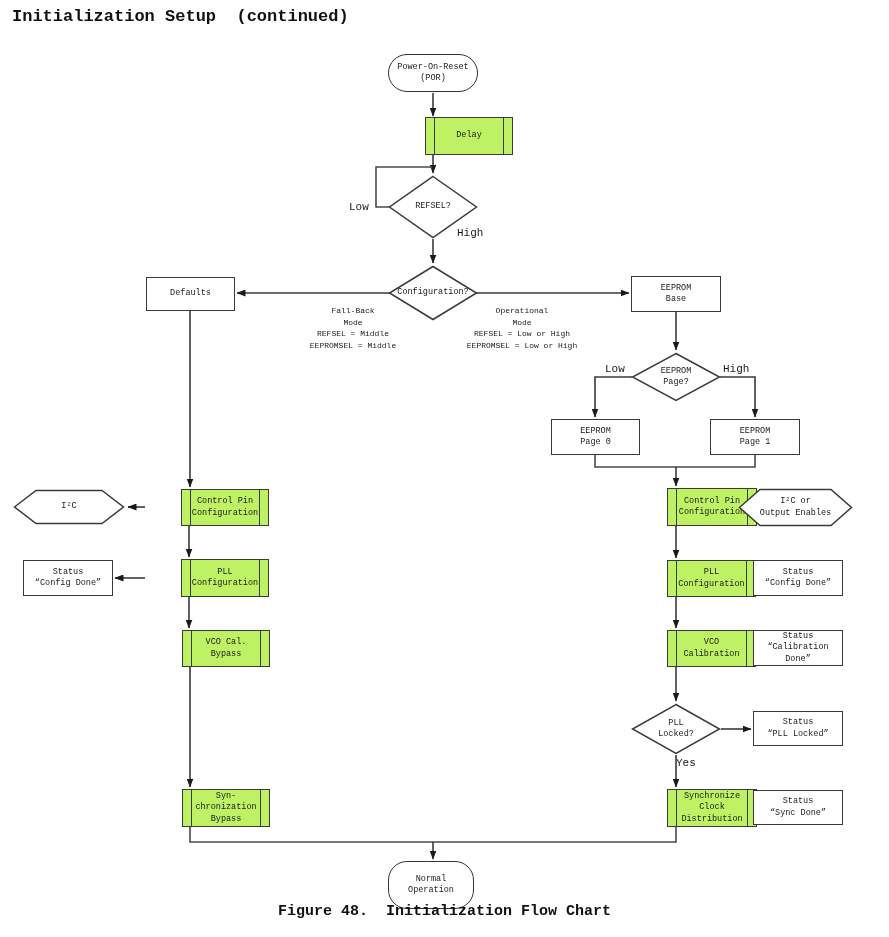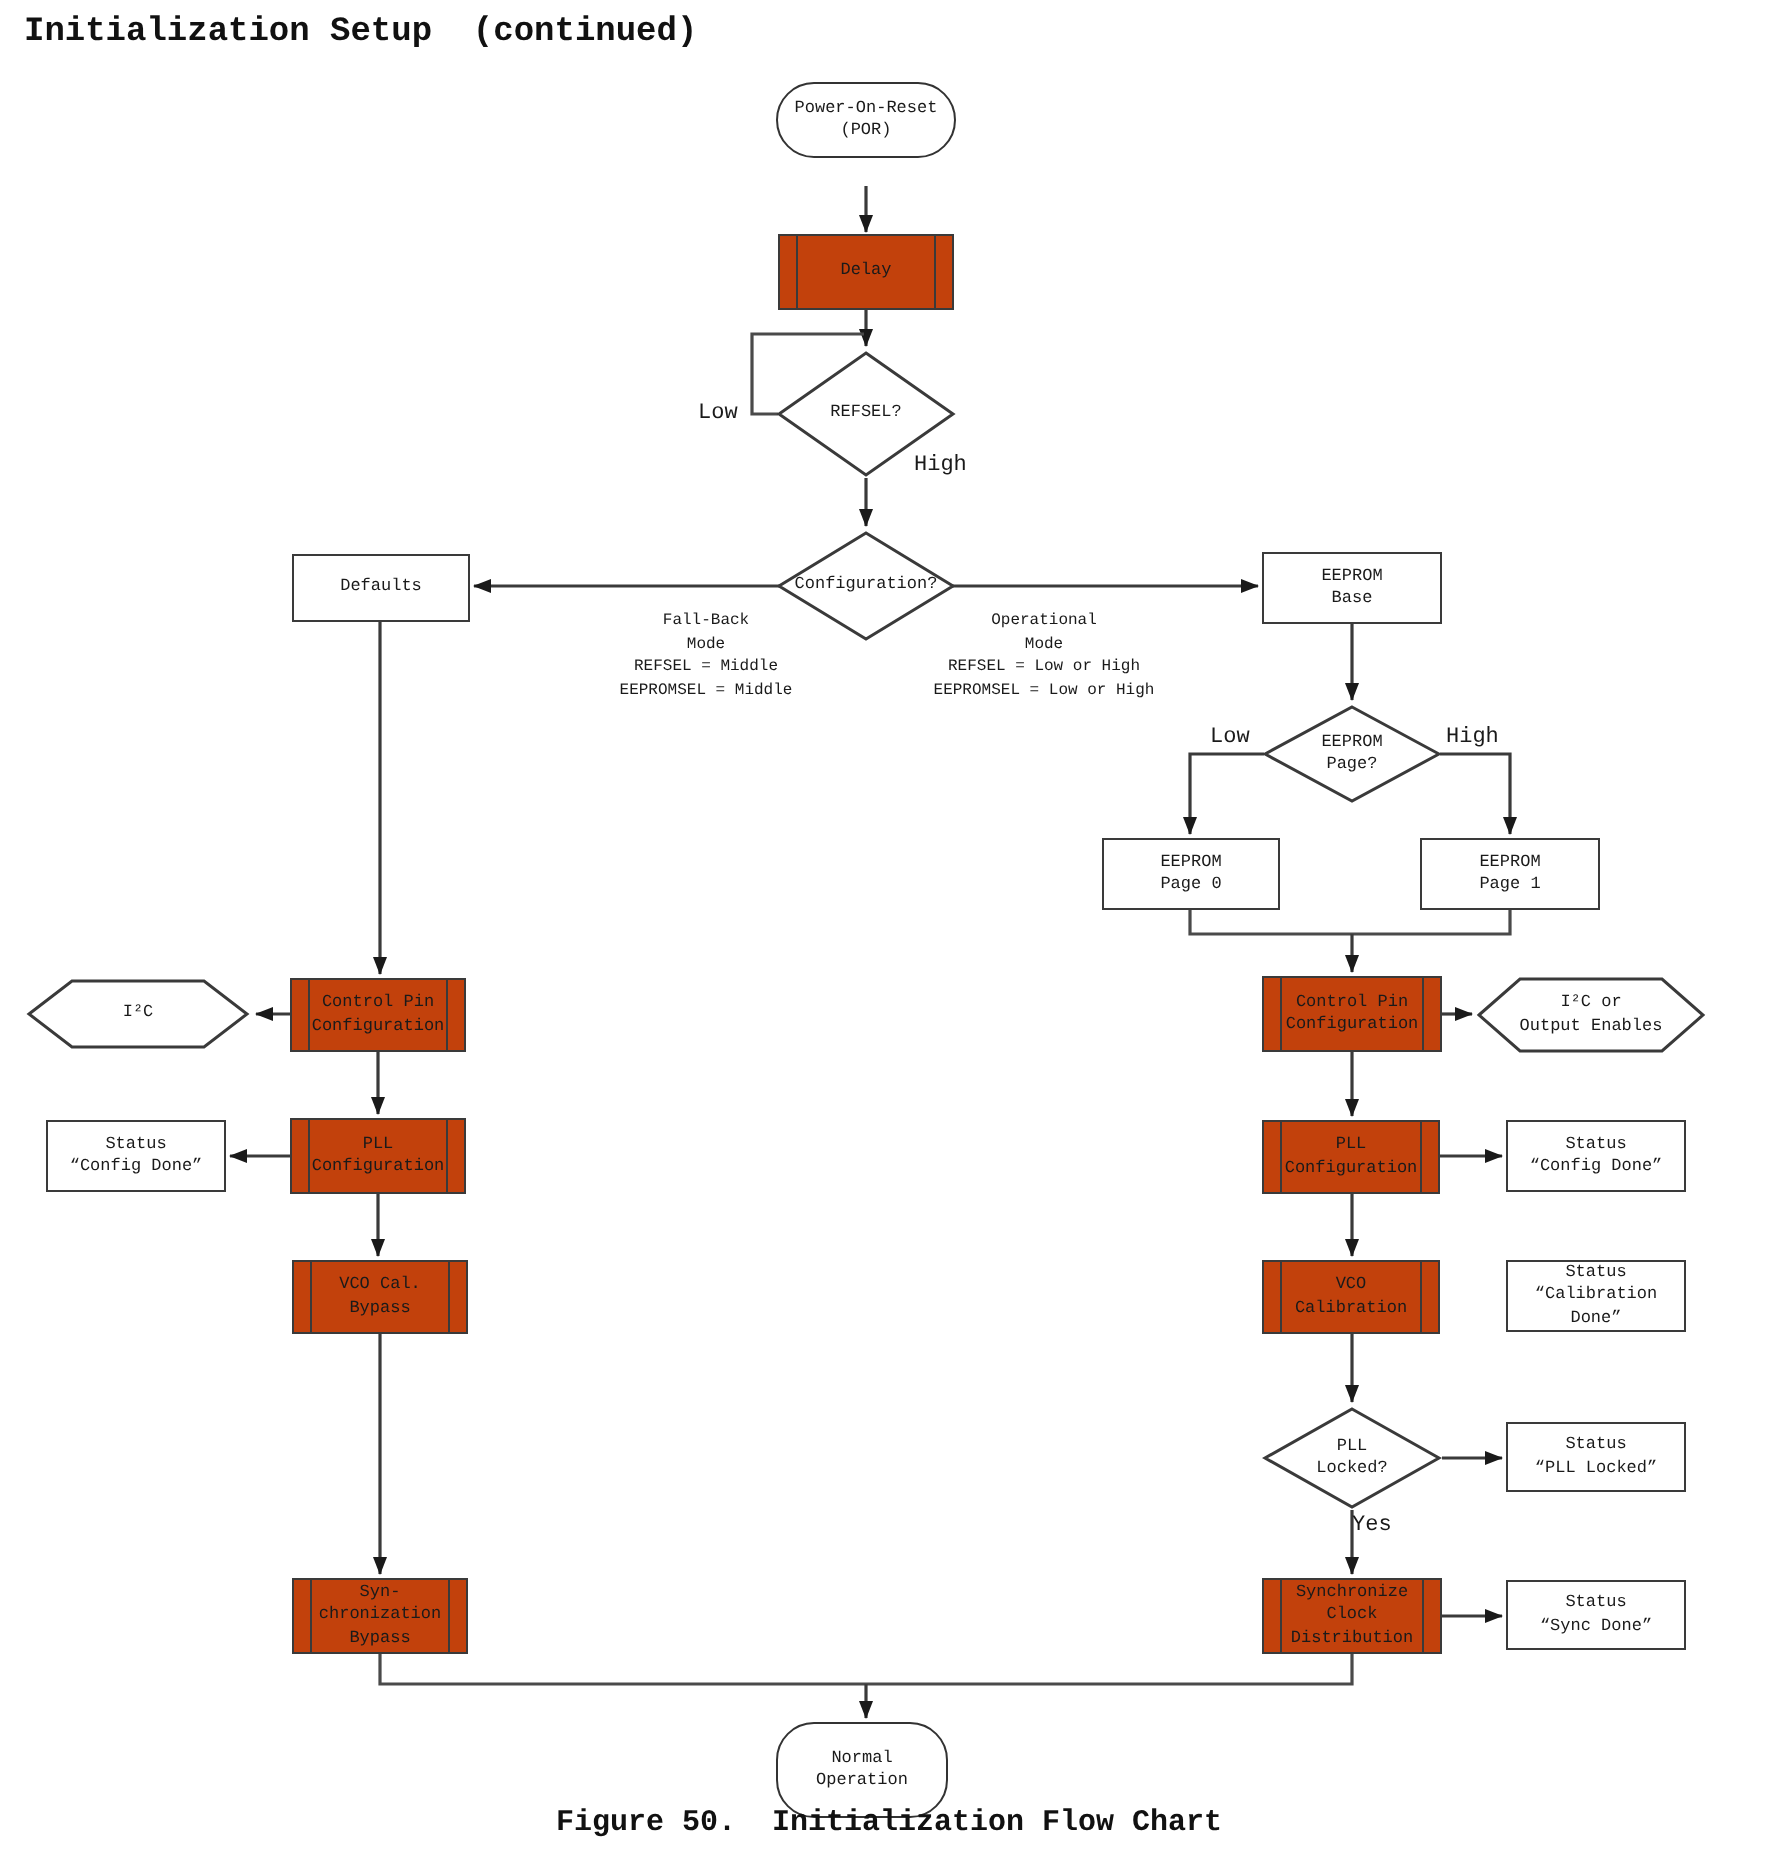--- a/index.html
+++ b/index.html
@@ -8,21 +8,21 @@
   .page-title{position:absolute;left:12px;top:7px;font-size:17px;font-weight:bold;
               white-space:pre;color:#111;}
   .fig-caption{position:absolute;left:0;top:903px;width:889px;text-align:center;
                font-size:15px;font-weight:bold;white-space:pre;color:#111;}
   .flow-svg{position:absolute;left:0;top:0;}
   .shape{position:absolute;display:flex;align-items:center;justify-content:center;
          text-align:center;font-size:8.5px;line-height:1.32;white-space:pre-line;
          box-sizing:border-box;}
   .rect{border:1.5px solid #3a3a3a;background:#fff;}
   .stadium{border:1.6px solid #333;background:#fff;border-radius:19px;}
-  .predef{border:1.5px solid #3a3a3a;background:#c2410c;}
+  .predef{border:1.5px solid #3a3a3a;background:#bef264;margin-left:36px;}
   .predef::before{content:"";position:absolute;top:0;bottom:0;left:8px;
                   border-left:1.5px solid #3a3a3a;}
   .predef::after{content:"";position:absolute;top:0;bottom:0;right:8px;
                  border-right:1.5px solid #3a3a3a;}
   .poly svg{position:absolute;left:0;top:0;}
   .poly .txt{position:relative;z-index:1;}
   .poly polygon{fill:#ffffff;stroke:#3a3a3a;stroke-width:1.5;}
   .lbl{position:absolute;font-size:11px;color:#1a1a1a;white-space:pre;}
   .note{position:absolute;font-size:8px;line-height:1.45;text-align:center;
         white-space:pre-line;color:#1a1a1a;}
@@ -64,21 +64,21 @@
       <path d="M676,597 V628" marker-end="url(#ah)"></path>
       <path d="M676,667 V701" marker-end="url(#ah)"></path>
       <path d="M721,729 H751" marker-end="url(#ah)"></path>
       <path d="M676,755 V787" marker-end="url(#ah)"></path>
       <path d="M721,808 H751" marker-end="url(#ah)"></path>
       <path d="M190,827 V842 H676 V827" stroke="#4a4a4a"></path>
       <path d="M433,842 V859" marker-end="url(#ah)"></path>
     </g>
   </svg>
 
-  <div class="shape stadium" style="left:388px;top:41px;width:90px;height:38px">
+  <div class="shape stadium" style="left:388px;top:54px;width:90px;height:38px">
     <span class="txt">Power-On-Reset
 (POR)</span>
   </div>
 
   <div class="shape predef" style="left:389px;top:117px;width:88px;height:38px">
     <span class="txt">Delay</span>
   </div>
 
   <div class="shape poly" style="left:388px;top:175px;width:90px;height:64px">
     <svg width="90" height="64" viewBox="0 0 90 64">
@@ -217,15 +217,15 @@
     <span class="txt">Syn-
 chronization
 Bypass</span>
   </div>
 
   <div class="shape stadium" style="left:388px;top:861px;width:86px;height:48px">
     <span class="txt">Normal
 Operation</span>
   </div>
 
-  <div class="fig-caption">Figure 50.  Initialization Flow Chart</div>
+  <div class="fig-caption">Figure 48.  Initialization Flow Chart</div>
 
 </div>
 
 </body></html>

